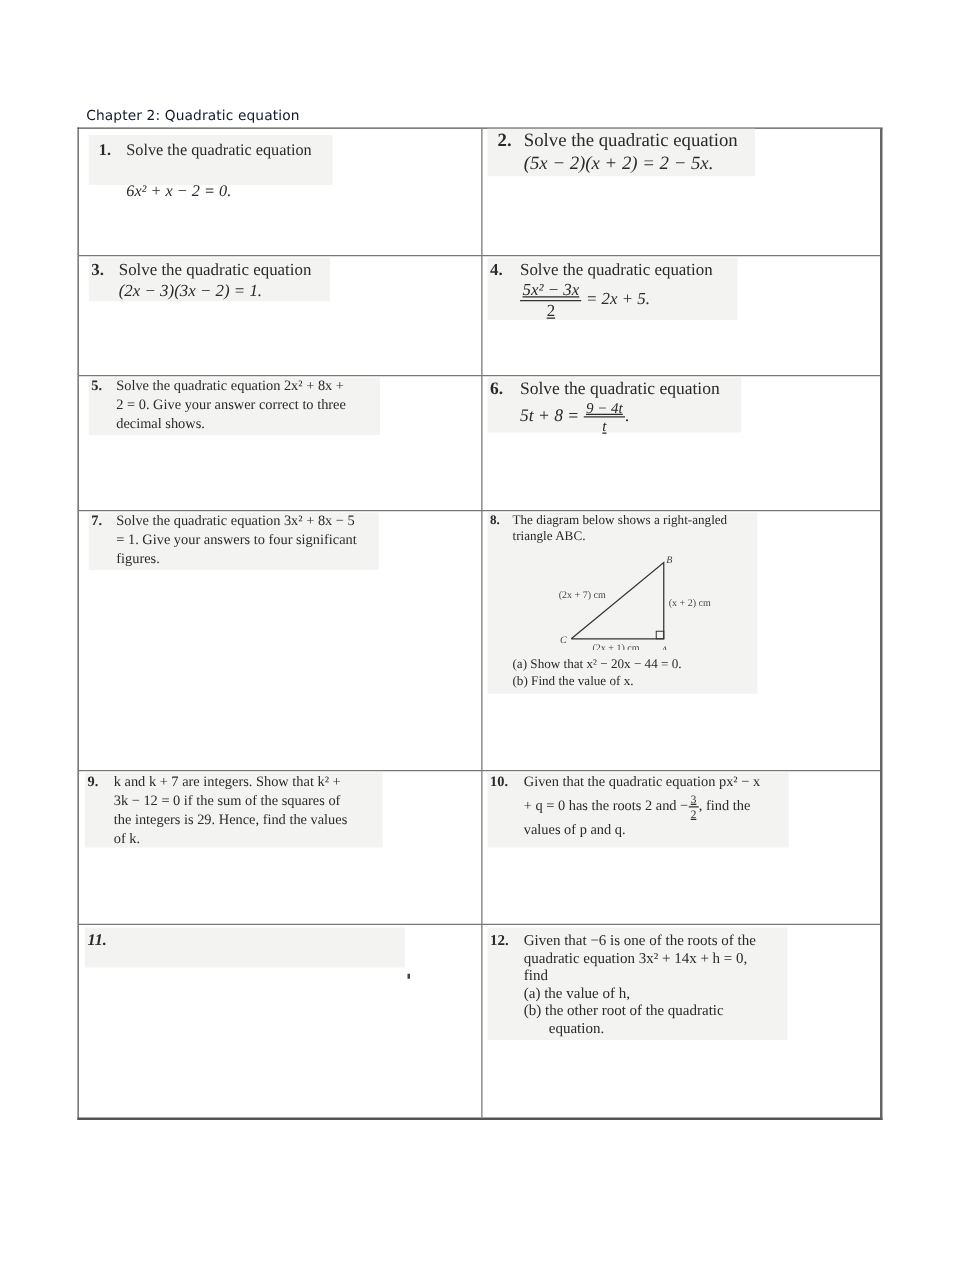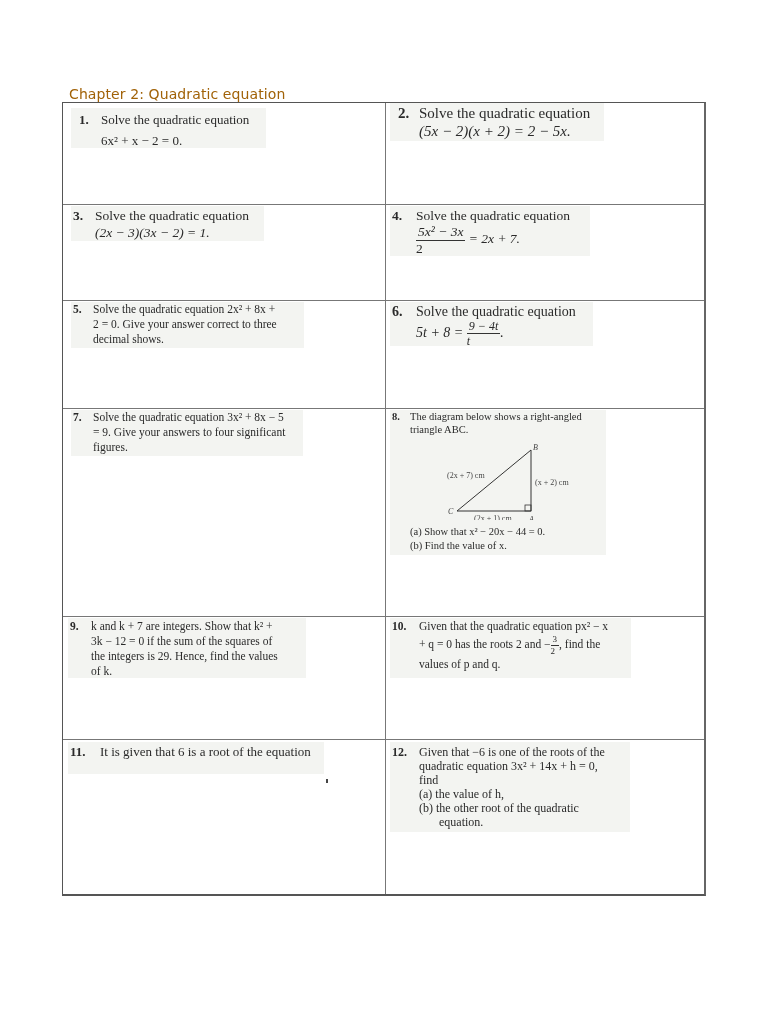--- a/index.html
+++ b/index.html
@@ -1,36 +1,36 @@
 <!DOCTYPE html>
 <html><head>
   <meta charset="utf-8">
   <style>
     html, body { margin: 0; padding: 0; background: #ffffff; }
     body { width: 768px; height: 1024px; position: relative; overflow: hidden; }
     .page-title {
       position: absolute; left: 69px; top: 86px;
-      font-family: "DejaVu Sans", sans-serif; font-size: 14px; color: #a16207;
+      font-family: "DejaVu Sans", sans-serif; font-size: 11px; color: #0f172a;
       letter-spacing: 0.1px;
     }
     .grid {
       position: absolute; left: 62px; top: 102px; width: 644px; height: 794px;
       border: 1px solid #555; box-sizing: border-box;
       border-bottom: 2px solid #555; border-right: 2px solid #666;
     }
     .vline { position: absolute; left: 322px; top: 0; bottom: 0; width: 1px; background: #777; }
     .hline { position: absolute; left: 0; right: 0; height: 1px; background: #777; }
     .q {
       position: absolute; background: #f3f4f1;
       font-family: "Liberation Serif", "DejaVu Serif", serif; color: #2a2a2a;
       box-sizing: border-box;
     }
     .q .num { font-weight: bold; position: absolute; left: 8px; }
     .q .body { position: absolute; }
-    .frac { display: inline-block; vertical-align: middle; line-height: 1; }
+    .frac { display: inline-block; vertical-align: middle; text-align: center; line-height: 1; text-decoration: underline; }
     .frac .top { display: block; border-bottom: 1px solid #333; padding: 0 2px 1px; }
     .frac .bot { display: block; padding-top: 1px; }
     .lg { font-size: 14.5px; }
     .tri-label { font-family: "Liberation Serif", serif; font-size: 8px; fill: #444; }
   </style>
 </head>
 <body>
 
 <div class="page-title">Chapter 2: Quadratic equation</div>
 
@@ -38,41 +38,41 @@
   <div class="vline"></div>
   <div class="hline" style="top:101px"></div>
   <div class="hline" style="top:197px"></div>
   <div class="hline" style="top:305px"></div>
   <div class="hline" style="top:513px"></div>
   <div class="hline" style="top:636px"></div>
 
   <div class="q lg" style="left:8px; top:5px; width:195px; height:40px; font-size:13px;">
     <span class="num" style="top:4px">1.</span>
     <span class="body" style="left:30px; top:4px">Solve the quadratic equation</span>
-    <span class="body" style="left:30px; top:25px; ">6x² + x − 2 = 0.</span>
+    <span class="body" style="left:30px; top:37px; font-style:italic">6x² + x − 2 = 0.</span>
   </div>
 
   <div class="q" style="left:327px; top:0px; width:214px; height:38px; font-size:15px;">
     <span class="num" style="top:2px">2.</span>
     <span class="body" style="left:29px; top:2px">Solve the quadratic equation</span>
     <span class="body" style="left:29px; top:20px; font-style:italic">(5x − 2)(x + 2) = 2 − 5x.</span>
   </div>
 
   <div class="q" style="left:8px; top:103px; width:193px; height:35px; font-size:13.5px;">
     <span class="num" style="top:2px; left:2px">3.</span>
     <span class="body" style="left:24px; top:2px">Solve the quadratic equation</span>
     <span class="body" style="left:24px; top:19px; font-style:italic">(2x − 3)(3x − 2) = 1.</span>
   </div>
 
   <div class="q" style="left:327px; top:103px; width:200px; height:50px; font-size:13.5px;">
     <span class="num" style="top:2px; left:2px">4.</span>
     <span class="body" style="left:26px; top:2px">Solve the quadratic equation</span>
     <span class="body" style="left:26px; top:19px; font-style:italic">
       <span class="frac"><span class="top">5x² − 3x</span><span class="bot" style="font-style:normal">2</span></span>
-      <span>= 2x + 7.</span>
+      <span>= 2x + 5.</span>
     </span>
   </div>
 
   <div class="q" style="left:8px; top:199px; width:233px; height:46px; font-size:11.5px;">
     <span class="num" style="top:1px; left:2px">5.</span>
     <span class="body" style="left:22px; top:1px">Solve the quadratic equation 2x² + 8x +</span>
     <span class="body" style="left:22px; top:16px">2 = 0. Give your answer correct to three</span>
     <span class="body" style="left:22px; top:31px">decimal shows.</span>
   </div>
 
@@ -81,21 +81,21 @@
     <span class="body" style="left:26px; top:2px">Solve the quadratic equation</span>
     <span class="body" style="left:26px; top:18px; font-style:italic">
       <span>5t + 8 =</span>
       <span class="frac" style="font-size:12px"><span class="top">9 − 4t</span><span class="bot">t</span></span><span>.</span>
     </span>
   </div>
 
   <div class="q" style="left:8px; top:307px; width:232px; height:46px; font-size:11.5px;">
     <span class="num" style="top:1px; left:2px">7.</span>
     <span class="body" style="left:22px; top:1px">Solve the quadratic equation 3x² + 8x − 5</span>
-    <span class="body" style="left:22px; top:16px">= 9. Give your answers to four significant</span>
+    <span class="body" style="left:22px; top:16px">= 1. Give your answers to four significant</span>
     <span class="body" style="left:22px; top:31px">figures.</span>
   </div>
 
   <div class="q" style="left:327px; top:307px; width:216px; height:145px; font-size:10.5px;">
     <span class="num" style="top:1px; left:2px">8.</span>
     <span class="body" style="left:20px; top:1px">The diagram below shows a right-angled</span>
     <span class="body" style="left:20px; top:14px">triangle ABC.</span>
     <svg style="position:absolute; left:0; top:30px;" width="216" height="80" viewBox="0 0 216 80">
       <polyline points="67,71 141,10 141,71 67,71" fill="none" stroke="#333" stroke-width="1"></polyline>
       <rect x="135" y="65" width="6" height="6" fill="none" stroke="#333" stroke-width="0.8"></rect>
@@ -120,23 +120,22 @@
 
   <div class="q" style="left:327px; top:515px; width:241px; height:60px; font-size:11.5px;">
     <span class="num" style="top:2px; left:2px">10.</span>
     <span class="body" style="left:29px; top:2px">Given that the quadratic equation px² − x</span>
     <span class="body" style="left:29px; top:17px">
       <span>+ q = 0 has the roots 2 and −</span><span class="frac" style="font-size:9px"><span class="top">3</span><span class="bot">2</span></span><span>, find the</span>
     </span>
     <span class="body" style="left:29px; top:40px">values of p and q.</span>
   </div>
 
-  <div class="q" style="left:5px; top:639px; width:256px; height:32px; font-size:13px;">
+  <div class="q" style="left:5px; top:639px; width:256px; height:32px; font-size:13px;font-style:italic;">
     <span class="num" style="top:2px; left:2px">11.</span>
-    <span class="body" style="left:32px; top:2px">It is given that 6 is a root of the equation</span>
   </div>
   <div style="position:absolute; left:263px; top:676px; width:2px; height:4px; background:#444;"></div>
 
   <div class="q" style="left:327px; top:639px; width:240px; height:90px; font-size:12px;">
     <span class="num" style="top:3px; left:2px">12.</span>
     <span class="body" style="left:29px; top:3px">Given that −6 is one of the roots of the</span>
     <span class="body" style="left:29px; top:17px">quadratic equation 3x² + 14x + h = 0,</span>
     <span class="body" style="left:29px; top:31px">find</span>
     <span class="body" style="left:29px; top:45px">(a)  the value of h,</span>
     <span class="body" style="left:29px; top:59px">(b)  the other root of the quadratic</span>

